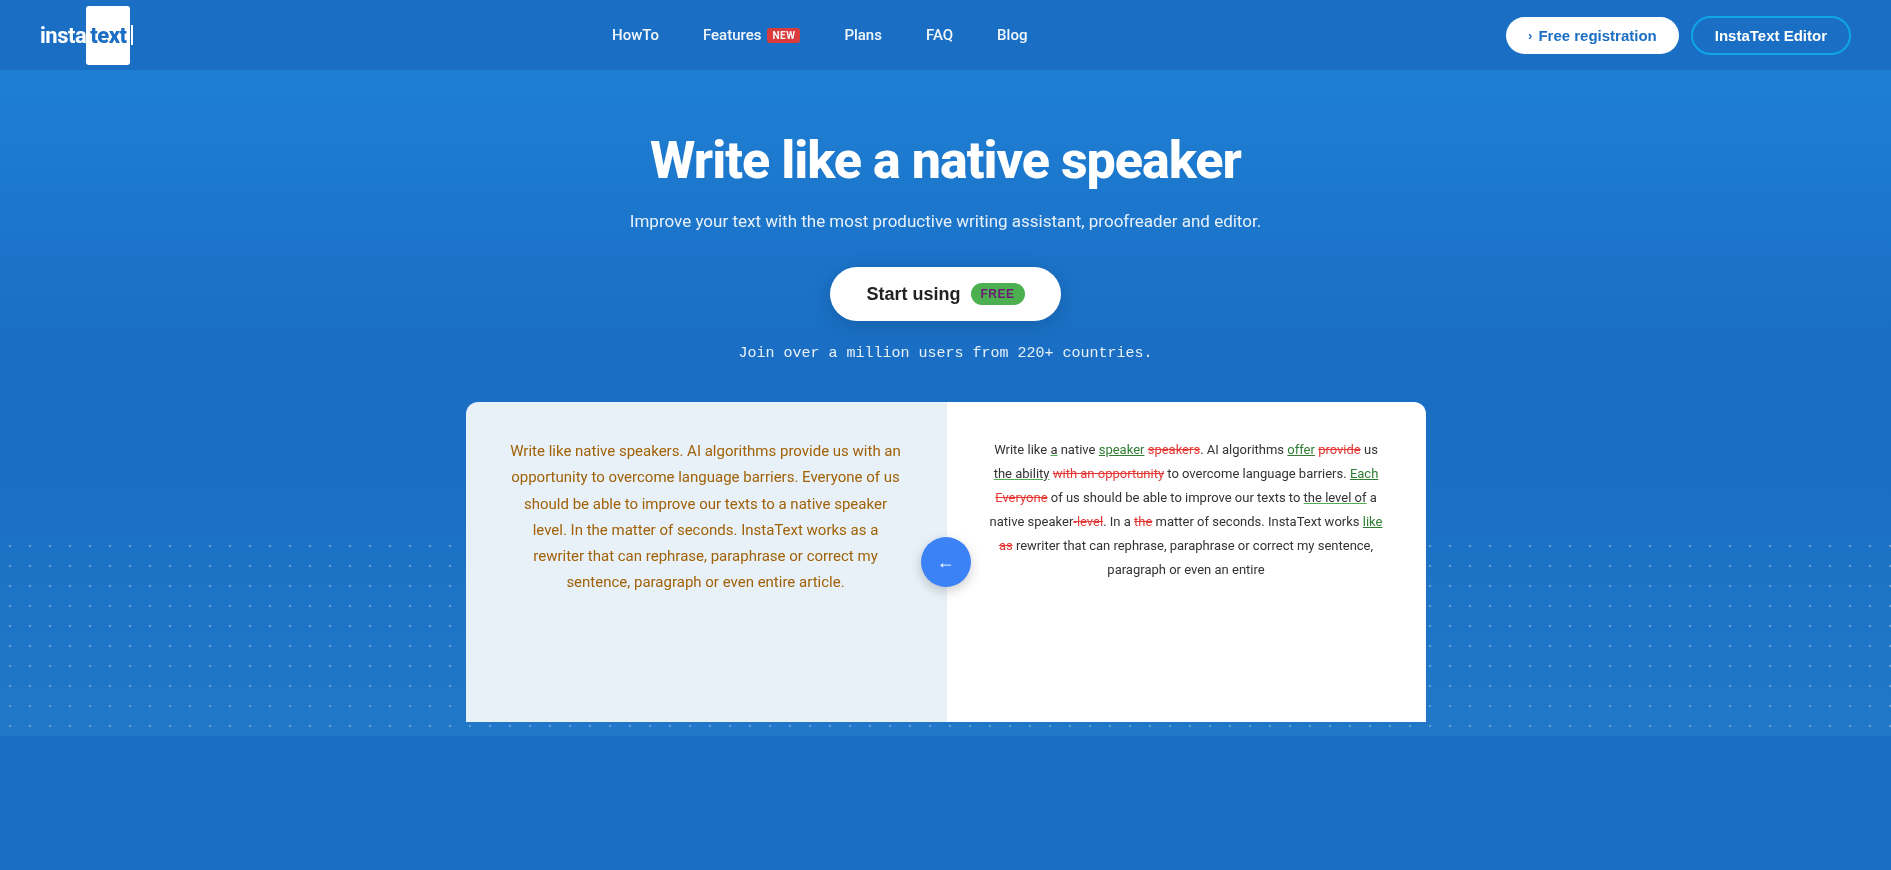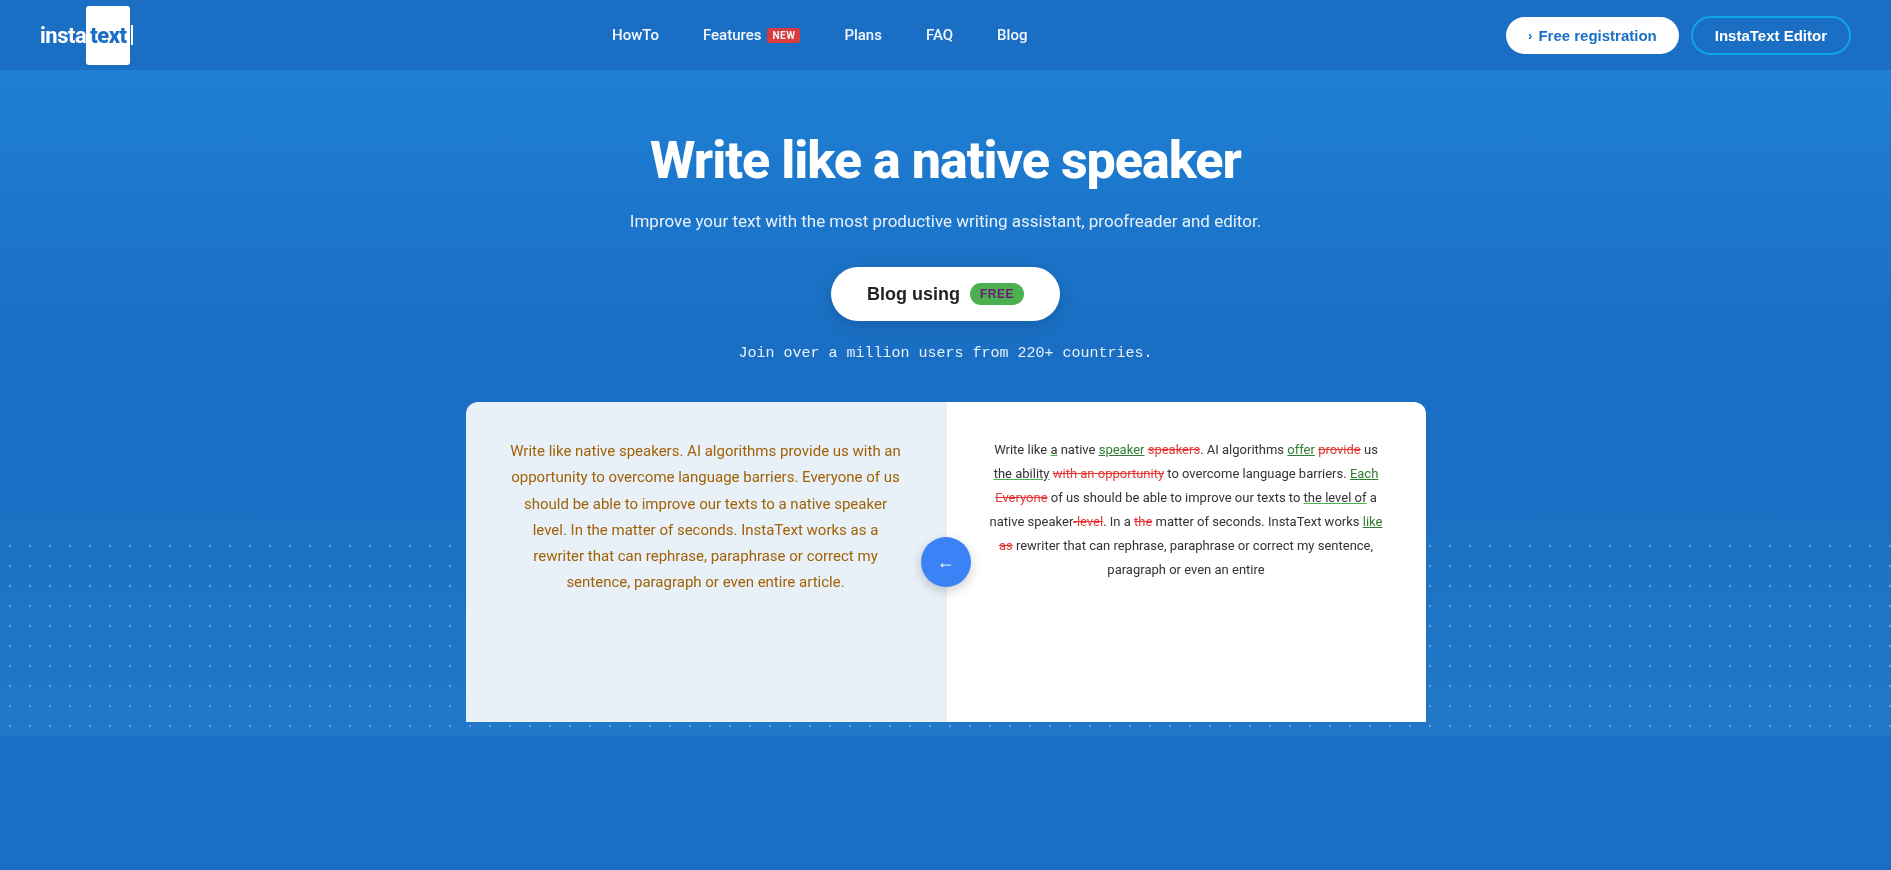--- a/index.html
+++ b/index.html
@@ -292,21 +292,21 @@
     </button>
     <button class="btn-editor">InstaText Editor</button>
   </div>
 </header>
 
 <section class="hero">
   <h1>Write like a native speaker</h1>
   <p class="hero-subtitle">Improve your text with the most productive writing assistant, proofreader and editor.</p>
 
   <button class="btn-start">
-    <span>Blog using</span>
+    <span>Start using</span>
     <span class="badge-free">FREE</span>
   </button>
 
   <p class="hero-join">Join over a million users from 220+ countries.</p>
 
   
   <div class="demo-wrapper">
     <div class="demo-card demo-card-left">
       <p class="demo-text-original">Write like native speakers. AI algorithms provide us with an opportunity to overcome language barriers. Everyone of us should be able to improve our texts to a native speaker level. In the matter of seconds. InstaText works as a rewriter that can rephrase, paraphrase or correct my sentence, paragraph or even entire article.</p>
     </div>

